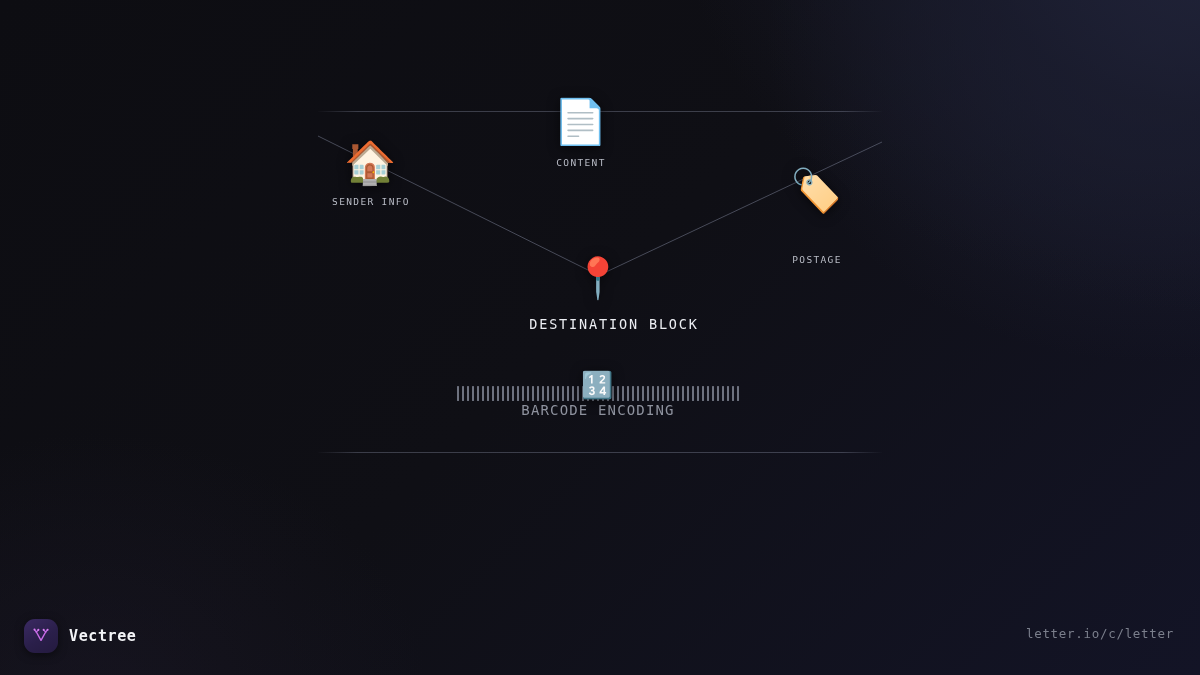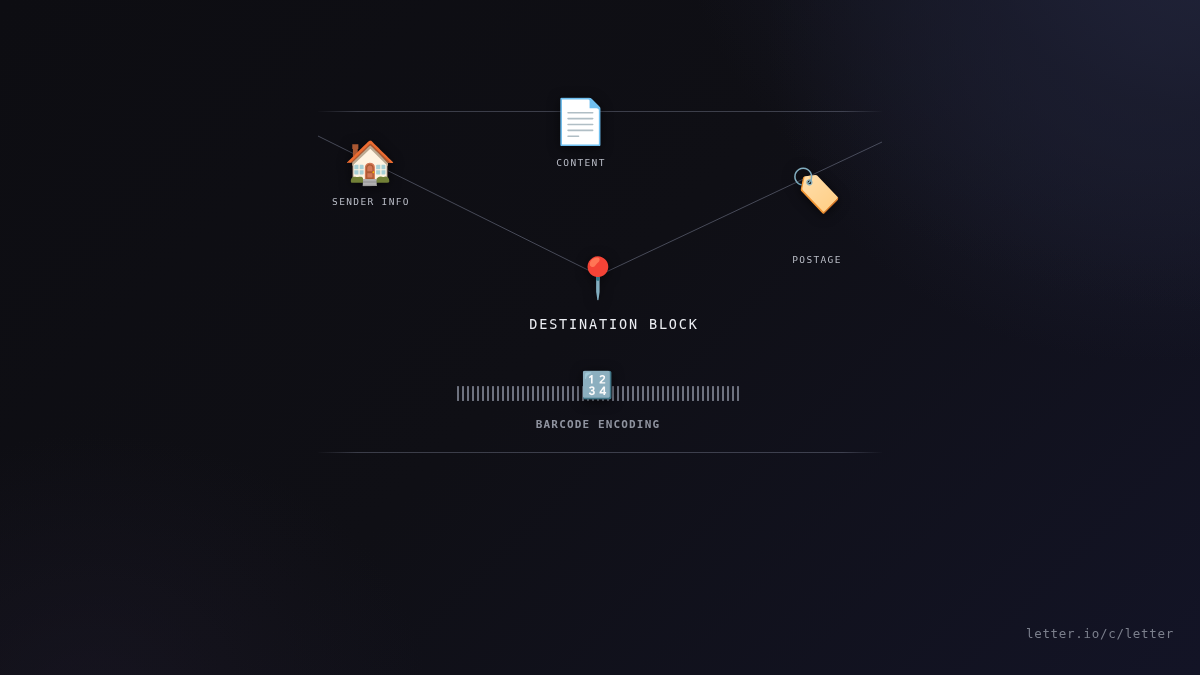--- a/index.html
+++ b/index.html
@@ -91,25 +91,24 @@
     display:flex; align-items:center;
     justify-content:space-between;
     z-index:1;
   }
   #barcode-strip .bar {
     width:1.6px; height:15px;
     background:#6e727f;
     border-radius:0.5px;
   }
   #node-barcode .node-label {
-    margin-top:17px;
-    font-size:11px;
+    margin-top:1px;
+    font-size:14px;
     letter-spacing:1.15px;
     color:#8f939f;
-    font-weight:bold;
   }
 
   
   #brand { position:absolute; left:24px; bottom:22px; }
   #brand-row { display:flex; align-items:center; gap:11px; }
   #brand-logo {
     width:34px; height:34px;
     border-radius:11px;
     background:linear-gradient(150deg, #3b2a63 0%, #2a1f4a 55%, #241a3f 100%);
     display:flex; align-items:center; justify-content:center;
@@ -234,17 +233,33 @@
           <span class="bar" style="background: rgb(110, 114, 127);"></span>
           <span class="bar" style="background: rgb(110, 114, 127);"></span>
           <span class="bar" style="background: rgb(110, 114, 127);"></span>
         </div>
       <div class="node-label">BARCODE ENCODING</div>
     </div>
 
   </div>
 
   <div id="brand">
+    <div id="brand-row">
+      <div id="brand-logo">
+        <svg width="20" height="20" viewBox="0 0 24 24" fill="none">
+          <path d="M6.4 7.2 L12 17.2 L17.6 7.2" stroke="#c96ce8" stroke-width="1.7" stroke-linecap="round" stroke-linejoin="round"></path>
+          <path d="M6.4 7.2 L4.4 4.6" stroke="#c96ce8" stroke-width="1.5" stroke-linecap="round"></path>
+          <path d="M6.4 7.2 L8.6 4.9" stroke="#c96ce8" stroke-width="1.5" stroke-linecap="round"></path>
+          <path d="M17.6 7.2 L19.7 4.7" stroke="#c96ce8" stroke-width="1.5" stroke-linecap="round"></path>
+          <path d="M17.6 7.2 L15.4 4.9" stroke="#c96ce8" stroke-width="1.5" stroke-linecap="round"></path>
+          <circle cx="4.2" cy="4.3" r="1.25" fill="#d77cf2"></circle>
+          <circle cx="8.8" cy="4.6" r="1.25" fill="#d77cf2"></circle>
+          <circle cx="19.9" cy="4.4" r="1.25" fill="#d77cf2"></circle>
+          <circle cx="15.2" cy="4.6" r="1.25" fill="#d77cf2"></circle>
+        </svg>
+      </div>
+      <div id="brand-name">Vectree</div>
+    </div>
   </div>
 
   <div id="site-url">letter.io/c/letter</div>
 
 </div>
 
 </body></html>

